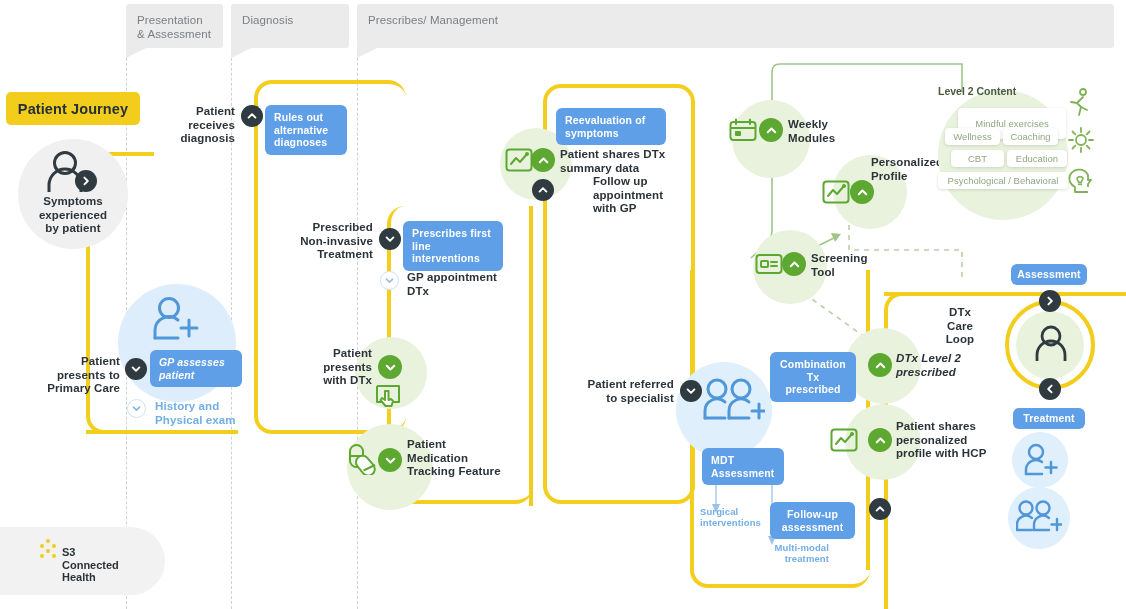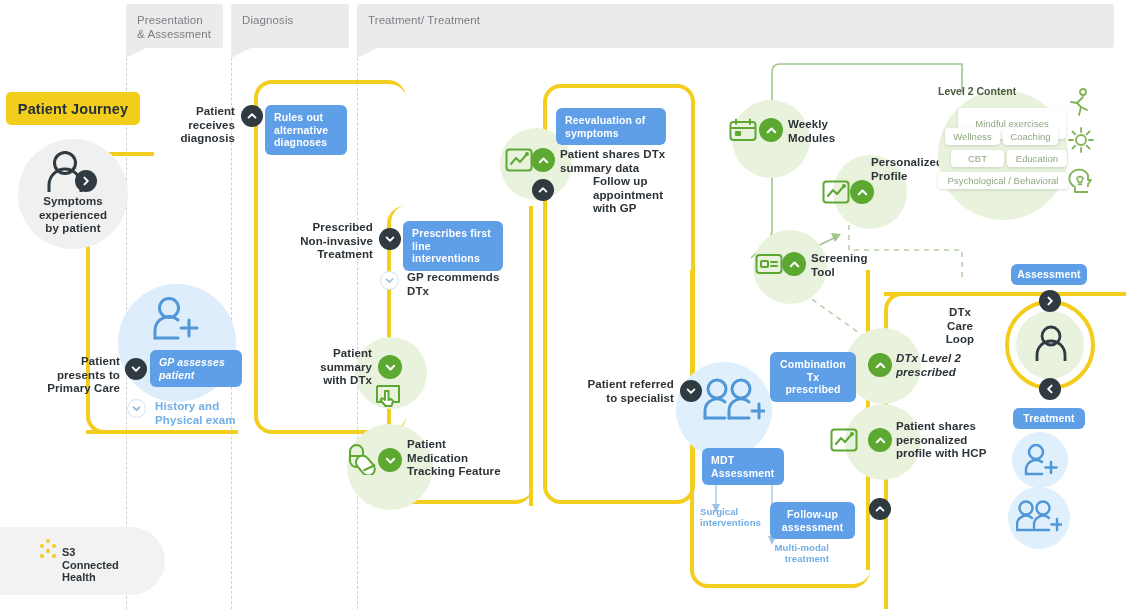--- a/index.html
+++ b/index.html
@@ -113,21 +113,21 @@
   <div class="phase" style="left:126px; width:97px;">
     <span>Presentation</span><br>
     <span>&amp; Assessment</span>
     <span class="tail"></span>
   </div>
   <div class="phase" style="left:231px; width:118px;">
     <span>Diagnosis</span>
     <span class="tail"></span>
   </div>
   <div class="phase" style="left:357px; width:757px;">
-    <span>Treatment/ Treatment</span>
+    <span>Prescribes/ Management</span>
     <span class="tail"></span>
   </div>
 
   <div class="ypath" style="left:86px; top:152px; width:68px; height:282px;
        border-right:0; border-top-left-radius:18px; border-bottom-left-radius:18px;"></div>
   <div class="ypath none" style="left:86px; top:430px; width:152px; height:4px; background:#f3cd1b;"></div>
 
   <div class="ypath" style="left:254px; top:80px; width:152px; height:354px;
        border-bottom-left-radius:18px; border-top-left-radius:18px;
        border-top-right-radius:18px; border-bottom-right-radius:18px; border-right:0;"></div>
@@ -244,32 +244,32 @@
     <span>Prescribed</span><br>
     <span>Non-invasive</span><br>
     <span>Treatment</span>
   </div>
   <div class="node open" style="left:380px; top:271px; width:19px; height:19px;">
     <svg width="9" height="9" viewBox="0 0 10 10">
         <path d="M1.6 3.4 L5 6.8 L8.4 3.4" fill="none" stroke="#9dbfe0" stroke-width="1.9" stroke-linecap="round" stroke-linejoin="round"></path>
       </svg>
   </div>
   <div class="lbl" style="left:407px; top:271px; width:96px;">
-    <span>GP recommends DTx</span>
+    <span>GP appointment DTx</span>
   </div>
 
   <div class="halo green" style="left:355px; top:337px; width:72px; height:72px;"></div>
   <div class="node green" style="left:378px; top:355px; width:24px; height:24px;">
     <svg width="11" height="11" viewBox="0 0 10 10">
         <path d="M1.6 3.4 L5 6.8 L8.4 3.4" fill="none" stroke="#fff" stroke-width="1.9" stroke-linecap="round" stroke-linejoin="round"></path>
       </svg>
   </div>
   <div class="lbl r" style="left:318px; top:347px; width:54px;">
     <span>Patient</span><br>
-    <span>summary</span><br>
+    <span>presents</span><br>
     <span>with DTx</span>
   </div>
   <div class="icon" style="left:374px; top:383px;">
     <svg width="28" height="26" viewBox="0 0 28 26">
       <path d="M3 3 H25 V19 H14" fill="none" stroke="#5ca830" stroke-width="2" stroke-linejoin="round"></path>
       <path d="M3 3 V19 H9" fill="none" stroke="#5ca830" stroke-width="2" stroke-linejoin="round"></path>
       <path d="M11 8 V17 l-3-2 -1.5 2 5 6 h6 l1.5-5 -2-2 -2.5 1 V8 z" fill="#fff" stroke="#5ca830" stroke-width="2" stroke-linejoin="round"></path>
     </svg>
   </div>
 

